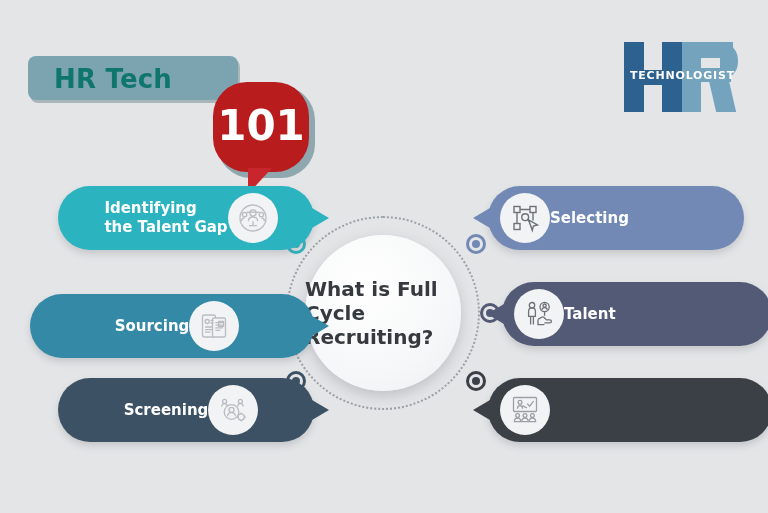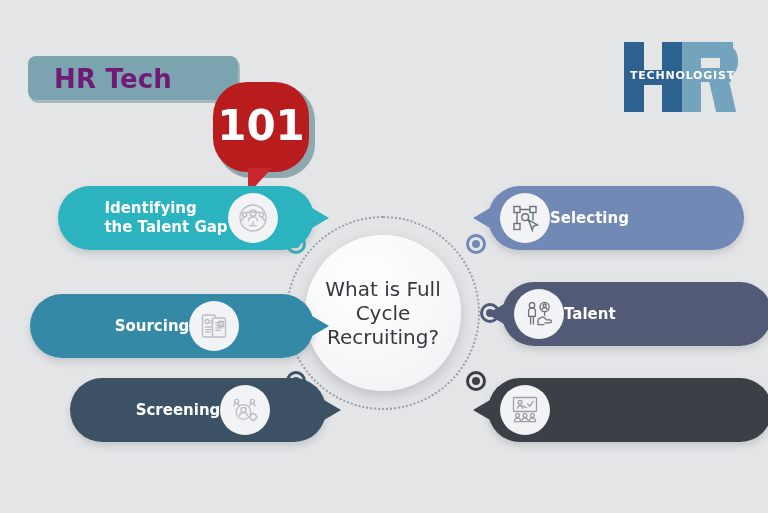--- a/index.html
+++ b/index.html
@@ -14,21 +14,21 @@
 
   
   #hrtech-badge{position:absolute;left:28px;top:56px;width:210px;height:44px;}
   #hrtech-bar{
     position:absolute;left:0;top:0;width:210px;height:44px;
     background:#7ba3b0;border-radius:8px;
     box-shadow:2px 3px 0 rgba(120,145,152,.55);
   }
   #hrtech-bar-label{
     position:absolute;left:26px;top:8px;
-    color:#701a75;font-size:26px;font-weight:bold;
+    color:#0f766e;font-size:26px;font-weight:bold;
     letter-spacing:.2px;white-space:nowrap;
     font-family:"DejaVu Sans", sans-serif;
   }
   #badge-101-shadow{
     position:absolute;left:189px;top:30px;width:98px;height:92px;
     background:#8fa7ae;border-radius:34px;
   }
   #badge-101{
     position:absolute;left:185px;top:26px;width:96px;height:90px;
     background:#b91c1c;border-radius:34px;
@@ -71,22 +71,22 @@
     box-sizing:border-box;
   }
   #hub-circle{
     position:absolute;left:305px;top:235px;width:156px;height:156px;
     border-radius:50%;
     background:radial-gradient(circle at 38% 32%, #ffffff 0%, #f6f7f8 62%, #eceef0 100%);
     box-shadow:0 5px 14px rgba(120,126,134,.35);
     display:flex;align-items:center;justify-content:center;
   }
   #hub-text{
-    color:#36393d;font-size:20px;font-weight:normal;line-height:24px;
-    text-align:center;font-family:"DejaVu Sans", sans-serif;
+    color:#36393d;font-size:20px;font-weight:bold;line-height:24px;
+    font-family:"DejaVu Sans", sans-serif;
   }
 
   
   .conn{
     position:absolute;width:20px;height:20px;border-radius:50%;
     box-sizing:border-box;border-width:3px;border-style:solid;
     background:#e4e5e7;
     display:flex;align-items:center;justify-content:center;
   }
   .conn i{display:block;width:8px;height:8px;border-radius:50%;}
@@ -122,21 +122,21 @@
   }
   
   .pill.left{padding-left:22px;padding-right:12px;justify-content:center;}
   .pill.left .label{text-align:left;}
   
   .pill.right{padding-left:12px;padding-right:22px;}
   .pill.right .label{}
 
   #pill-identifying{left:58px;top:186px;width:222px;background:#2bb3bf;color:#2bb3bf;}
   #pill-sourcing  {left:30px;top:282px;width:250px;background:#3489a6;color:#3489a6;margin-top:12px;}
-  #pill-screening {left:70px;top:378px;width:222px;background:#3c5264;color:#3c5264;}
+  #pill-screening {left:58px;top:378px;width:222px;background:#3c5264;color:#3c5264;}
   #pill-selecting {left:488px;top:186px;width:222px;background:#7289b5;color:#7289b5;}
   #pill-hiring    {left:502px;top:282px;width:236px;background:#535a75;color:#535a75;}
   #pill-onboarding{left:488px;top:378px;width:250px;background:#3b4046;color:#3b4046;}
 </style>
 </head>
 <body>
 
 <div id="stage">
 
   <div id="hrtech-badge">

